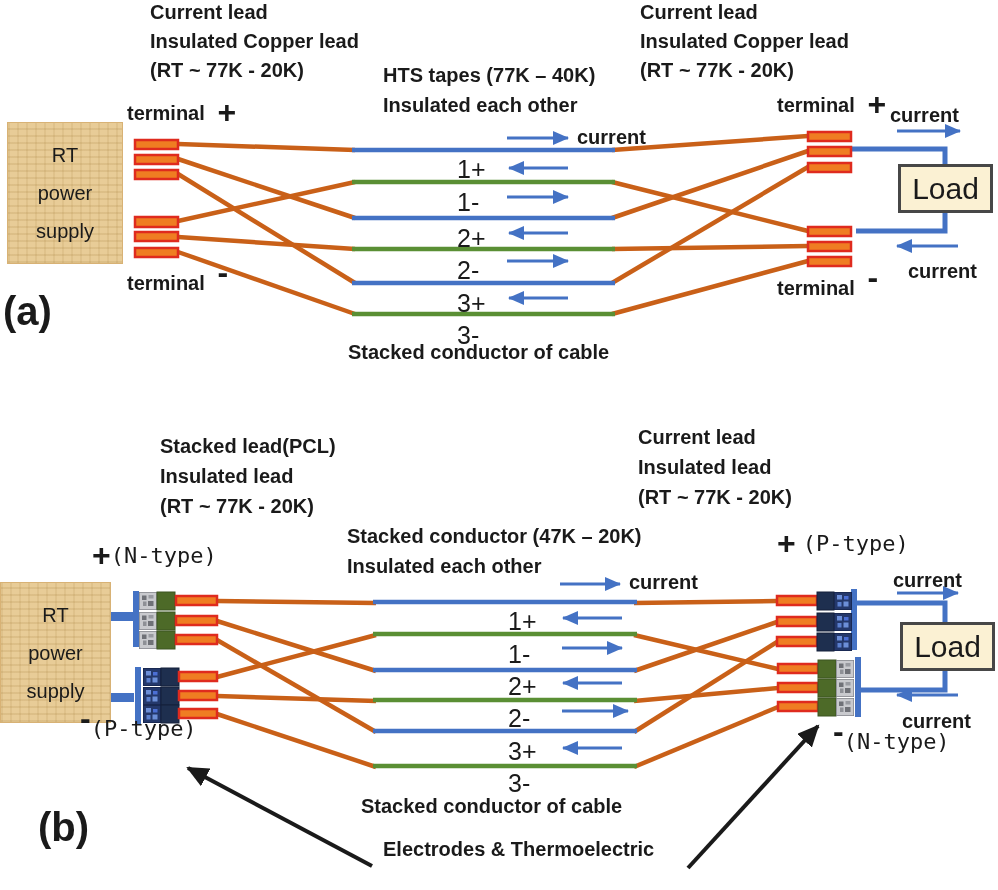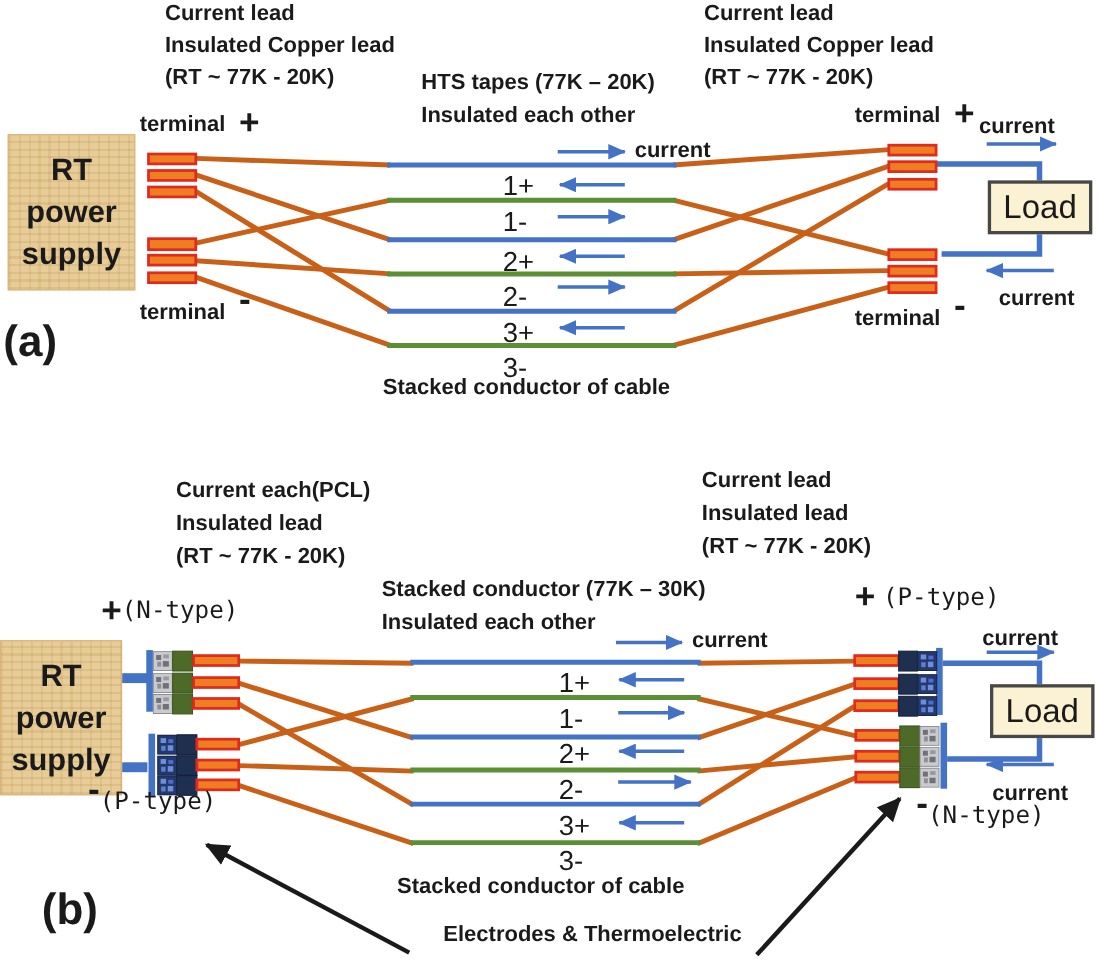--- a/index.html
+++ b/index.html
@@ -20,21 +20,21 @@
   .mono{font-family:"DejaVu Sans Mono",monospace;font-weight:normal;font-size:22px;}
   .sign-plus{font-size:32px;font-weight:800;vertical-align:-3px;line-height:0;}
   .sign-minus{font-size:32px;font-weight:800;vertical-align:7px;line-height:0;}
   .gap{margin-left:7px;}
   .box{position:absolute;z-index:2;display:flex;align-items:center;justify-content:center;
        text-align:center;box-sizing:border-box;}
   .supply{background-color:var(--c-supply_bg);border:1px solid #D8B275;
     background-image:
       repeating-linear-gradient(0deg, rgba(150,110,40,.14) 0 2px, rgba(0,0,0,0) 2px 7px),
       repeating-linear-gradient(90deg, rgba(150,110,40,.11) 0 2px, rgba(0,0,0,0) 2px 9px);
-    font-size:28px;line-height:38px;font-weight:700;}
+    font-size:20px;line-height:38px;font-weight:400;}
   .load{background:var(--c-load_bg);border:3px solid var(--c-load_border);
         font-size:30px;font-weight:400;z-index:3;}
   .conn{stroke:var(--c-orange);stroke-width:4.5;}
   .cond-b{stroke:var(--c-blue);stroke-width:4.5;}
   .cond-g{stroke:var(--c-green);stroke-width:4.5;}
   .wire{stroke:var(--c-blue);stroke-width:5;fill:none;}
   .lead{fill:var(--c-lead_fill);stroke:var(--c-lead_border);stroke-width:2.5;}
   .bar{fill:var(--c-blue);}
   .sq-green{fill:var(--c-electrode_green);stroke:#3C5420;stroke-width:1;}
   .sq-navy{fill:var(--c-navy_solid);stroke:#14213A;stroke-width:1;}
@@ -229,21 +229,21 @@
   <div class="box load" style="left:898px;top:164px;width:95px;height:49px;">
     <span>Load</span>
   </div>
 
   <div class="lbl" style="left:150px;top:1px;">Current lead</div>
   <div class="lbl" style="left:150px;top:30px;">Insulated Copper lead</div>
   <div class="lbl" style="left:150px;top:59px;">(RT ~ 77K - 20K)</div>
   <div class="lbl" style="left:640px;top:1px;">Current lead</div>
   <div class="lbl" style="left:640px;top:30px;">Insulated Copper lead</div>
   <div class="lbl" style="left:640px;top:59px;">(RT ~ 77K - 20K)</div>
-  <div class="lbl" style="left:383px;top:64px;">HTS tapes  (77K – 20K)</div>
+  <div class="lbl" style="left:383px;top:64px;">HTS tapes  (77K – 40K)</div>
   <div class="lbl" style="left:383px;top:94px;">Insulated each other</div>
 
   <div class="lbl" style="left:127px;top:102px;">
     <span>terminal</span>
     <span class="sign-plus gap">+</span>
   </div>
   <div class="lbl" style="left:127px;top:272px;">
     <span>terminal</span>
     <span class="sign-minus gap">-</span>
   </div>
@@ -274,27 +274,27 @@
     <div>
       <div>RT</div>
       <div>power</div>
       <div>supply</div>
     </div>
   </div>
   <div class="box load" style="left:900px;top:622px;width:95px;height:49px;">
     <span>Load</span>
   </div>
 
-  <div class="lbl" style="left:160px;top:435px;">Current each(PCL)</div>
+  <div class="lbl" style="left:160px;top:435px;">Stacked lead(PCL)</div>
   <div class="lbl" style="left:160px;top:465px;">Insulated lead</div>
   <div class="lbl" style="left:160px;top:495px;">(RT ~ 77K - 20K)</div>
   <div class="lbl" style="left:638px;top:426px;">Current lead</div>
   <div class="lbl" style="left:638px;top:456px;">Insulated lead</div>
   <div class="lbl" style="left:638px;top:486px;">(RT ~ 77K - 20K)</div>
-  <div class="lbl" style="left:347px;top:525px;">Stacked conductor  (77K – 30K)</div>
+  <div class="lbl" style="left:347px;top:525px;">Stacked conductor  (47K – 20K)</div>
   <div class="lbl" style="left:347px;top:555px;">Insulated each other</div>
 
   <div class="lbl" style="left:92px;top:543px;">
     <span class="sign-plus">+</span><span class="mono">(N-type)</span>
   </div>
   <div class="lbl" style="left:80px;top:716px;">
     <span class="sign-minus">-</span><span class="mono">(P-type)</span>
   </div>
   <div class="lbl" style="left:777px;top:531px;">
     <span class="sign-plus">+</span><span class="mono gap">(P-type)</span>
@@ -308,16 +308,16 @@
   <div class="lbl" style="left:902px;top:710px;">current</div>
 
   <div class="lbl num" style="left:508px;top:607px;">1+</div>
   <div class="lbl num" style="left:508px;top:640px;">1-</div>
   <div class="lbl num" style="left:508px;top:672px;">2+</div>
   <div class="lbl num" style="left:508px;top:704px;">2-</div>
   <div class="lbl num" style="left:508px;top:737px;">3+</div>
   <div class="lbl num" style="left:508px;top:769px;">3-</div>
 
   <div class="lbl" style="left:361px;top:795px;">Stacked conductor of cable</div>
-  <div class="lbl" style="left:383px;top:838px;margin-left:20px;">Electrodes &amp; Thermoelectric</div>
+  <div class="lbl" style="left:383px;top:838px;">Electrodes &amp; Thermoelectric</div>
   <div class="lbl fig-tag" style="left:38px;top:804px;">(b)</div>
 
 </div>
 
 </body></html>

